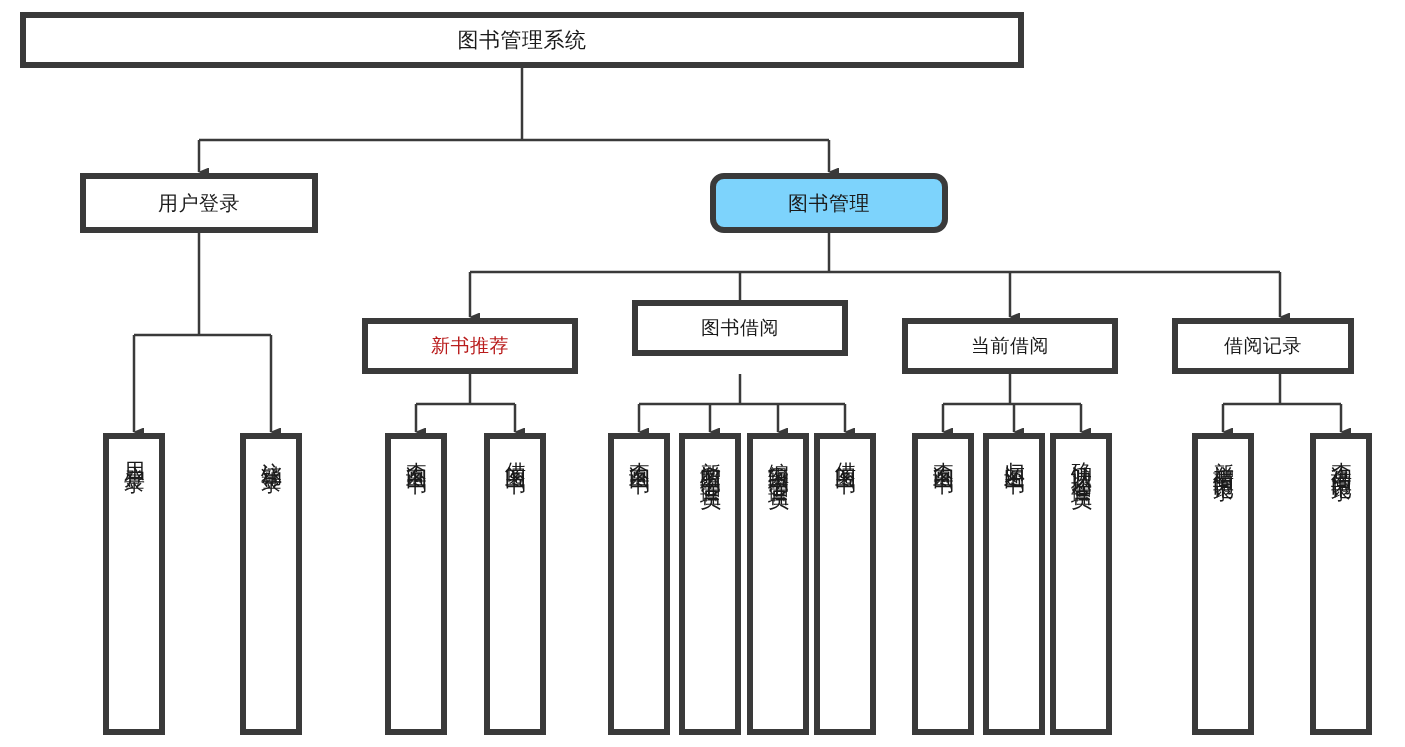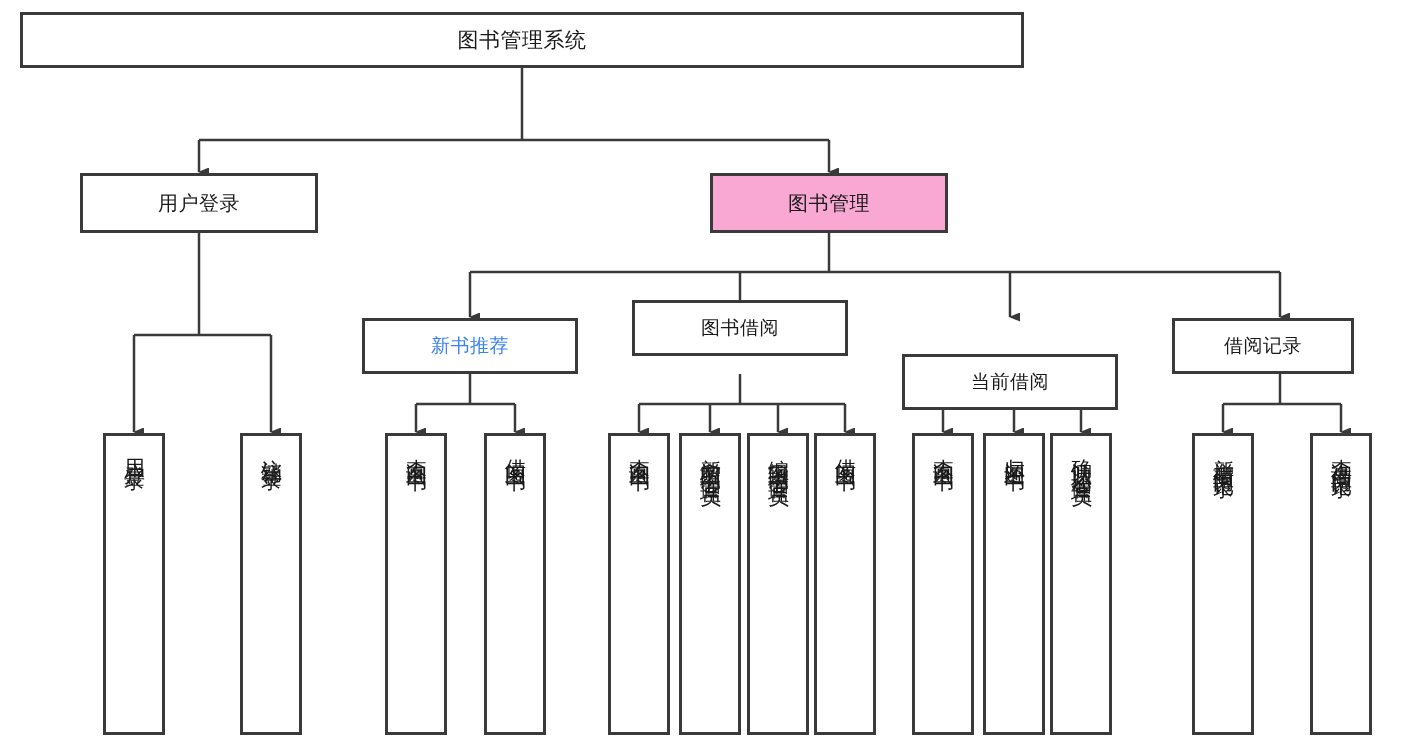--- a/index.html
+++ b/index.html
@@ -21,21 +21,21 @@
     position: absolute;
     left: 0;
     top: 0;
     width: 1405px;
     height: 747px;
     pointer-events: none;
   }
   .node {
     position: absolute;
     box-sizing: border-box;
-    border: 3px solid #14532d;
+    border: 6px solid #14532d;
     background: #ffffff;
     display: flex;
     align-items: center;
     justify-content: center;
     color: #1a1a1a;
   }
   .node.level-root {
     font-size: 21px;
   }
   .node.level-2 {
@@ -115,30 +115,30 @@
         <line x1="1341" y1="404" x2="1341" y2="432" stroke="#3a3a3a" stroke-width="2.5" marker-end="url(#arrowhead)"></line>
       </g>
   </svg>
   <div id="nodes">
       <div class="node level-root" style="left: 20px; top: 12px; width: 1004px; height: 56px; border-color: rgb(58, 58, 58); background: rgb(255, 255, 255); color: rgb(26, 26, 26);">
         <span class="label">图书管理系统</span>
       </div>
       <div class="node level-2" style="left: 80px; top: 173px; width: 238px; height: 60px; border-color: rgb(58, 58, 58); background: rgb(255, 255, 255); color: rgb(26, 26, 26);">
         <span class="label">用户登录</span>
       </div>
-      <div class="node level-2" style="left: 710px; top: 173px; width: 238px; height: 60px; border-color: rgb(58, 58, 58); background: #f9a8d4; color: rgb(26, 26, 26);">
+      <div class="node level-2" style="left: 710px; top: 173px; width: 238px; height: 60px; border-color: rgb(58, 58, 58); background: #7dd3fc; color: rgb(26, 26, 26); border-radius: 14px;">
         <span class="label">图书管理</span>
       </div>
-      <div class="node level-3" style="left: 362px; top: 318px; width: 216px; height: 56px; border-color: rgb(58, 58, 58); background: rgb(255, 255, 255); color: #3b82f6;">
+      <div class="node level-3" style="left: 362px; top: 318px; width: 216px; height: 56px; border-color: rgb(58, 58, 58); background: rgb(255, 255, 255); color: #b91c1c;">
         <span class="label">新书推荐</span>
       </div>
       <div class="node level-3" style="left: 632px; top: 300px; width: 216px; height: 56px; border-color: rgb(58, 58, 58); background: rgb(255, 255, 255); color: rgb(26, 26, 26);">
         <span class="label">图书借阅</span>
       </div>
-      <div class="node level-3" style="left: 902px; top: 318px; width: 216px; height: 56px; border-color: rgb(58, 58, 58); background: rgb(255, 255, 255); color: rgb(26, 26, 26); margin-top: 36px;">
+      <div class="node level-3" style="left: 902px; top: 318px; width: 216px; height: 56px; border-color: rgb(58, 58, 58); background: rgb(255, 255, 255); color: rgb(26, 26, 26);">
         <span class="label">当前借阅</span>
       </div>
       <div class="node level-3" style="left: 1172px; top: 318px; width: 182px; height: 56px; border-color: rgb(58, 58, 58); background: rgb(255, 255, 255); color: rgb(26, 26, 26);">
         <span class="label">借阅记录</span>
       </div>
       <div class="node level-leaf leaf" style="left: 103px; top: 433px; width: 62px; height: 302px; border-color: rgb(58, 58, 58); background: rgb(255, 255, 255); color: rgb(26, 26, 26);">
         <span class="label">用户登录</span>
       </div>
       <div class="node level-leaf leaf" style="left: 240px; top: 433px; width: 62px; height: 302px; border-color: rgb(58, 58, 58); background: rgb(255, 255, 255); color: rgb(26, 26, 26);">
         <span class="label">注销登录</span>

